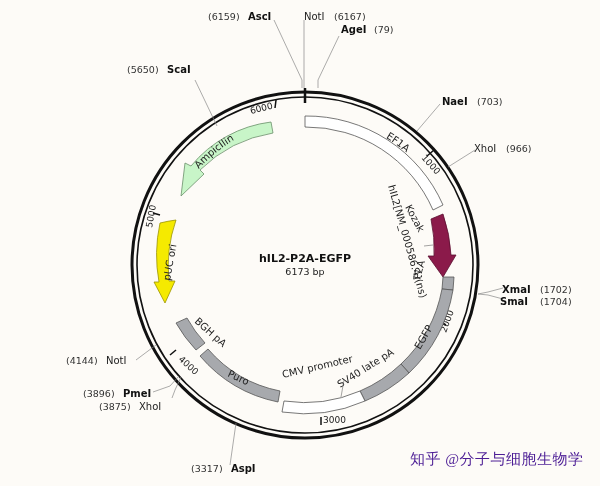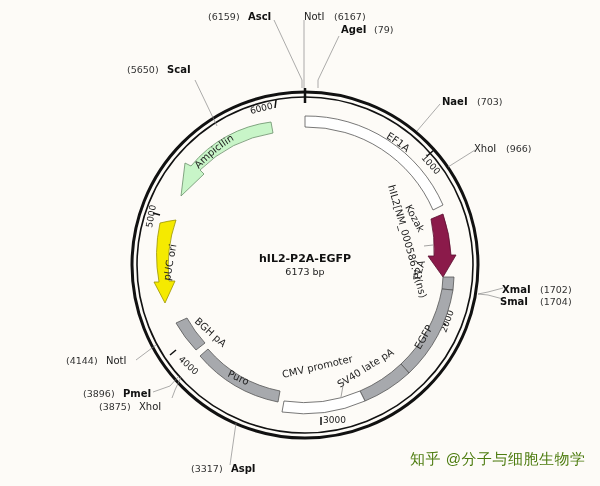--- a/index.html
+++ b/index.html
@@ -5,21 +5,21 @@
   html, body { margin: 0; padding: 0; background: #fdfbf7; }
   body { width: 600px; height: 486px; position: relative; overflow: hidden; font-family: "DejaVu Sans", sans-serif; }
   #map { position: absolute; left: 0; top: 0; }
   .lbl { font-family: "DejaVu Sans", sans-serif; font-size: 10px; fill: #222; }
   .lbl-bold { font-family: "DejaVu Sans", sans-serif; font-size: 10px; font-weight: bold; fill: #111; }
   .pos { font-family: "DejaVu Sans", sans-serif; font-size: 9.5px; fill: #333; }
   .feat-lbl { font-family: "DejaVu Sans", sans-serif; font-size: 10px; fill: #222; }
   .tick-lbl { font-family: "DejaVu Sans", sans-serif; font-size: 9px; fill: #222; }
   .title { font-family: "DejaVu Sans", sans-serif; font-size: 11px; font-weight: bold; fill: #111; }
   .sub { font-family: "DejaVu Sans", sans-serif; font-size: 9.5px; fill: #222; }
-  .watermark { position: absolute; left: 410px; top: 450px; font-family: Liberation Sans, sans-serif; font-size: 15px; color: #4d7c0f; letter-spacing: 0.5px; }
+  .watermark { position: absolute; left: 410px; top: 450px; font-family: Liberation Serif, serif; font-size: 15px; color: #4c1d95; letter-spacing: 0.5px; }
 </style>
 </head>
 <body>
 
 <svg id="map" width="600" height="486" viewBox="0 0 600 486" xmlns="http://www.w3.org/2000/svg">
   <defs>
     <path id="arc-ef1a" d="M 305 118 A 147 147 0 0 1 435 185"></path>
     <path id="arc-amp" d="M 186 186 A 145 145 0 0 1 270 125"></path>
     <path id="arc-cmv" d="M 282 392 A 128 128 0 0 0 352 385"></path>
     <path id="arc-sv40" d="M 335 388 A 125 125 0 0 0 400 350"></path>

